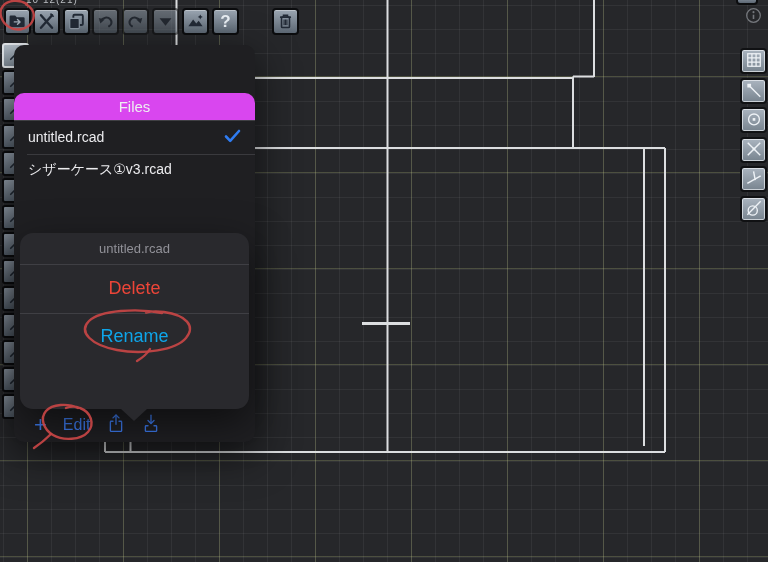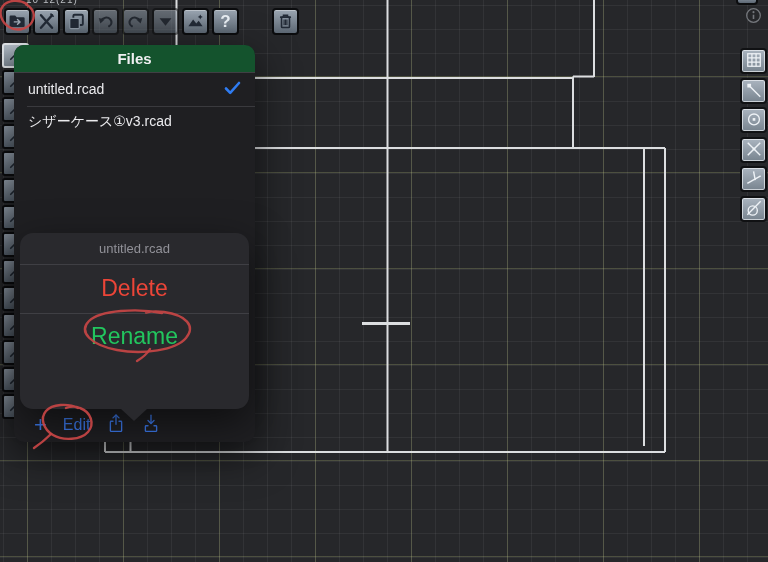--- a/index.html
+++ b/index.html
@@ -50,23 +50,23 @@
   .corner-frag{position:absolute;left:736px;top:-5px;width:22px;height:10px;border:2px solid #0c0d0f;
     border-radius:0 0 4px 4px;background:linear-gradient(#8d98a5,#5c6773);}
   .cut-text{position:absolute;top:-6px;left:26px;font-size:10px;color:#b9bcc0;letter-spacing:1px;}
   .info-badge{position:absolute;left:744px;top:6px;}
   
   .files-popover{
     position:absolute;left:14px;top:45px;width:241px;height:397px;
     background:#1f1f22;border-radius:10px;box-shadow:0 12px 40px rgba(0,0,0,.6);
   }
   .files-header{
-    height:28px;background:#14532d;border-radius:10px 10px 0 0;border-bottom:1px solid #404044;
+    height:28px;background:#d946ef;border-radius:10px 10px 0 0;border-bottom:1px solid #404044;
     display:flex;align-items:center;justify-content:center;
-    font-size:15px;font-weight:700;color:#efeff1;
+    font-size:15px;font-weight:400;color:#efeff1;margin-top:48px;
   }
   .file-row{
     position:relative;height:32.5px;display:flex;align-items:center;
     padding:0 14px;font-size:14px;color:#ebebee;
   }
   .file-row + .file-row::before{
     content:"";position:absolute;top:0;left:13px;right:0;height:1px;background:#3a3a3e;
   }
   .file-row .check{margin-left:auto;}
   .files-footer{
@@ -81,24 +81,24 @@
     position:absolute;left:20px;top:233px;width:229px;height:176px;
     background:#29292d;border-radius:13px;box-shadow:0 14px 40px rgba(0,0,0,.55);
   }
   .context-menu .tail{
     position:absolute;top:100%;left:101px;width:0;height:0;
     border-left:13px solid transparent;border-right:13px solid transparent;border-top:12px solid #29292d;
   }
   .cm-header{height:32px;display:flex;align-items:center;justify-content:center;
     font-size:13px;color:#919198;border-bottom:1px solid #3f3f44;}
   .cm-item{height:47.5px;display:flex;align-items:center;justify-content:center;
-    font-size:23px;background:none;border:none;width:100%;padding:0;}
+    font-size:18px;background:none;border:none;width:100%;padding:0;}
   .cm-item + .cm-item{border-top:1px solid #3f3f44;}
   .cm-red{color:#ec4538;}
-  .cm-blue{color:#22c55e;}
+  .cm-blue{color:#0ea5e9;}
 </style>
 </head>
 <body>
 
 <div class="screen">
 
   <div class="canvas-grid"></div>
   <svg class="layer" id="drawing-lines">
       <line x1="176.5" y1="0" x2="176.5" y2="45" stroke="#dcdee0" stroke-width="2"></line>
       <line x1="387.5" y1="0" x2="387.5" y2="451" stroke="#dcdee0" stroke-width="2"></line>

